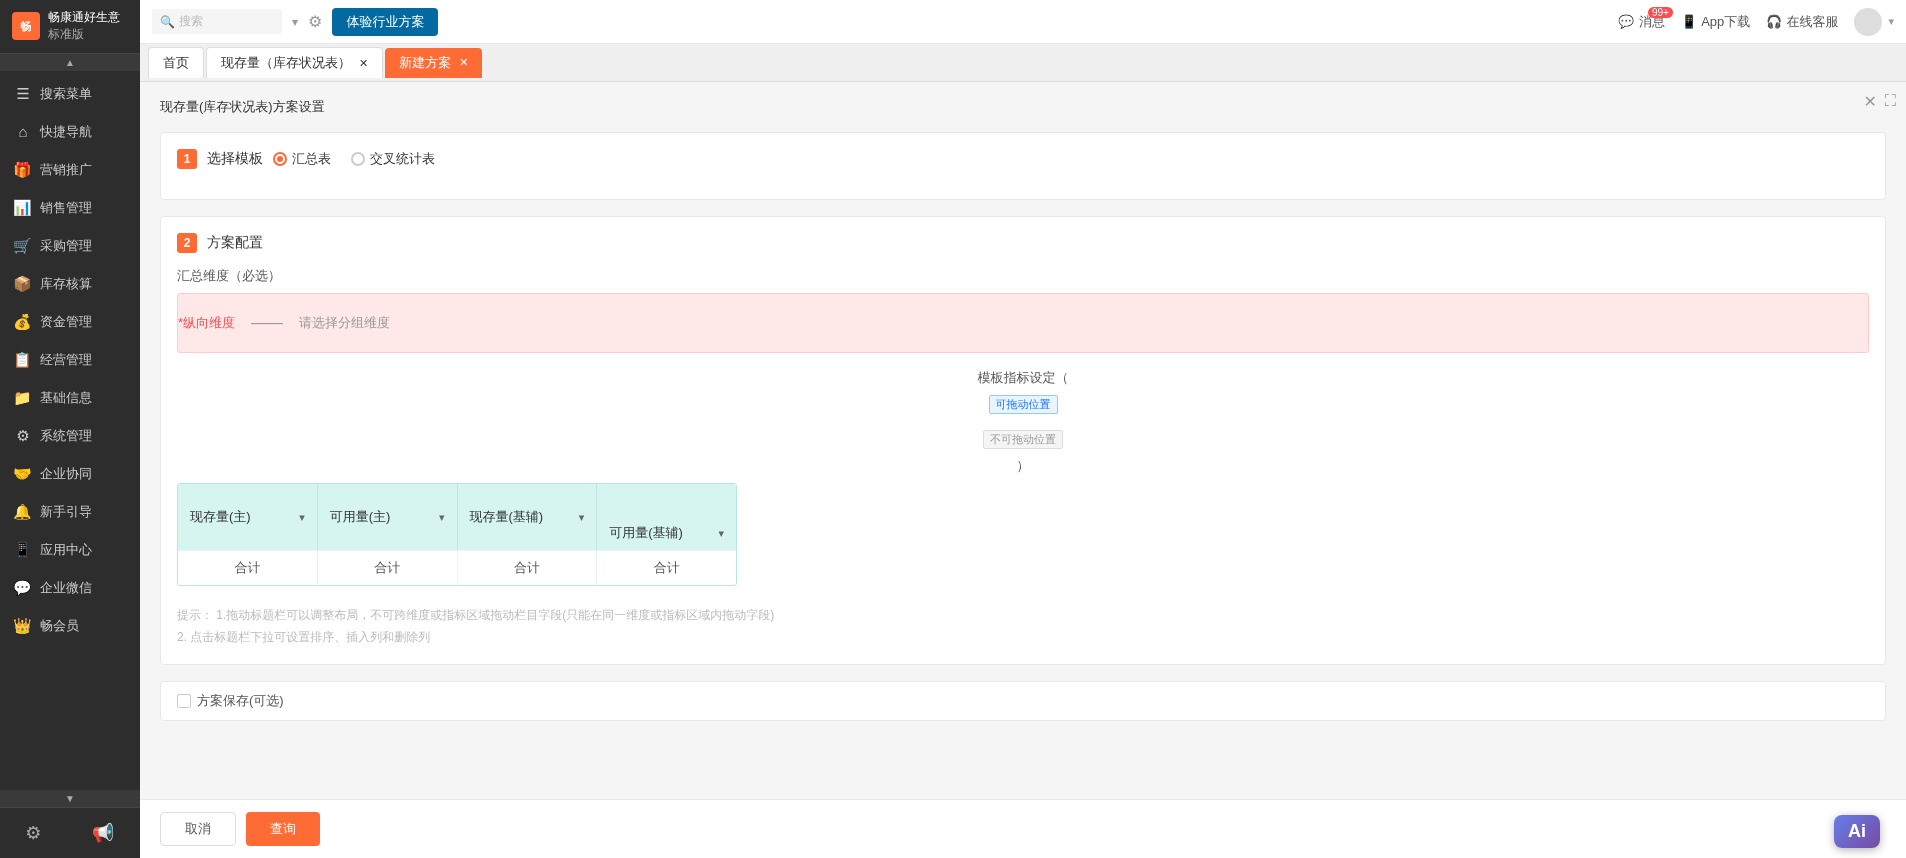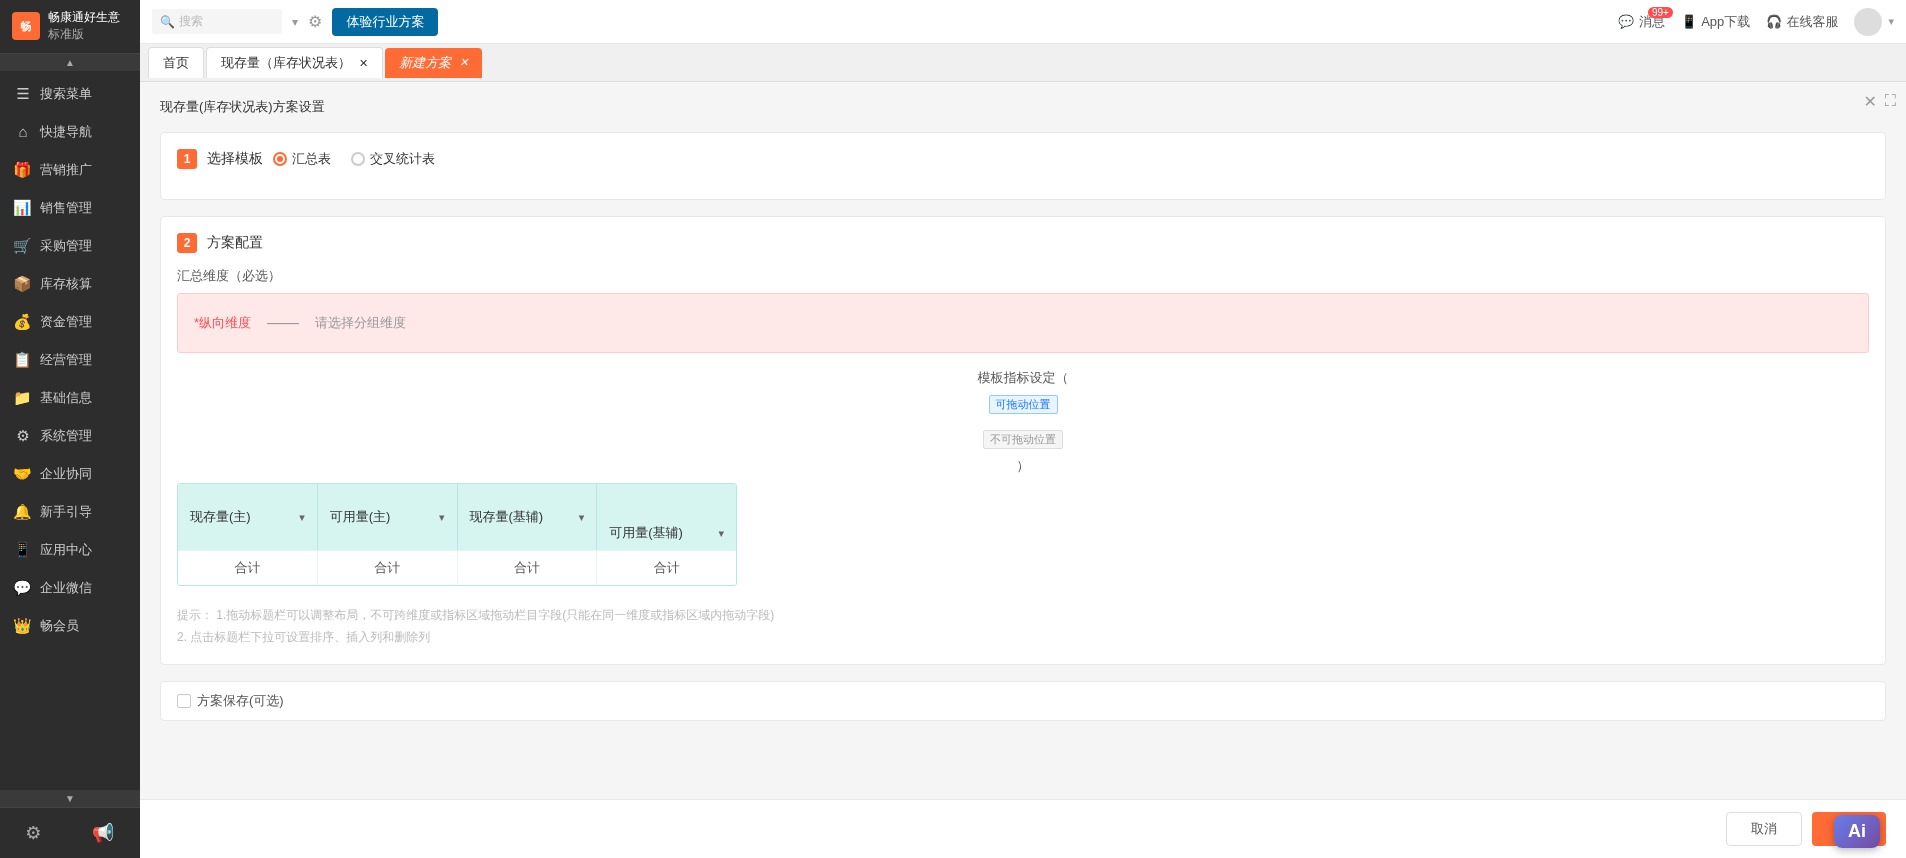--- a/index.html
+++ b/index.html
@@ -86,21 +86,21 @@
       align-items: center;
       padding: 0 8px;
       gap: 2px;
       border-bottom: 1px solid #ddd;
     }
     .tab {
       display: flex; align-items: center; gap: 6px;
       padding: 6px 14px; font-size: 13px; cursor: pointer;
       border-radius: 4px 4px 0 0; background: #e0e0e0; color: #666;
     }
-    .tab.active { background: #ff6b35; color: #fff; font-style: italic; }
+    .tab.active { background: #ff6b35; color: #fff; }
     .tab.plain { background: #fff; color: #333; border: 1px solid #ddd; border-bottom: none; }
     .tab-close { font-size: 11px; cursor: pointer; margin-left: 2px; }
 
     
     .content {
       flex: 1; overflow-y: auto; background: #f5f5f5; padding: 16px 20px;
       position: relative;
     }
     .content-title { font-size: 13px; color: #333; margin-bottom: 16px; }
 
@@ -129,21 +129,21 @@
     }
     .radio-dot.checked { border-color: #ff6b35; }
     .radio-dot.checked::after {
       content: ''; width: 6px; height: 6px; border-radius: 50%; background: #ff6b35;
     }
 
     
     .dim-label { font-size: 13px; color: #555; margin-bottom: 8px; }
     .dim-box {
       background: #ffe8e8; border: 1px solid #ffcccc; border-radius: 3px;
-      padding: 20px 16px; display: flex; align-items: center; gap: 16px;
+      padding: 20px 0; display: flex; align-items: center; gap: 16px;
     }
     .dim-required { color: #ff4d4f; font-size: 13px; }
     .dim-arrow { color: #999; font-size: 16px; }
     .dim-placeholder { color: #999; font-size: 13px; }
 
     
     .indicator-settings { margin-top: 16px; }
     .indicator-label { font-size: 13px; color: #555; margin-bottom: 8px; display: flex; align-items: center; gap: 8px; flex-direction: column; }
     .badge-draggable {
       background: #e8f4ff; border: 1px solid #91caff; color: #1677ff;
@@ -180,21 +180,21 @@
       border-right: 1px solid #e8f5f3; font-size: 13px; color: #555;
     }
     .stat-cell:last-child { border-right: none; }
 
     
     .tips { margin-top: 16px; font-size: 12px; color: #bbb; line-height: 1.8; }
 
     
     .footer-area {
       padding: 12px 20px; background: #fff; border-top: 1px solid #e8e8e8;
-      display: flex; align-items: center; justify-content: flex-end;
+      display: flex; align-items: center; justify-content: flex-start;
     }
     .save-checkbox { display: flex; align-items: center; gap: 6px; font-size: 13px; color: #555; cursor: pointer; }
     .checkbox-box {
       width: 14px; height: 14px; border: 1px solid #ccc; border-radius: 2px;
       background: #fff; display: flex; align-items: center; justify-content: center;
     }
     .footer-btns { display: flex; gap: 10px; }
     .btn-cancel {
       background: #fff; border: 1px solid #ddd; color: #555;
       padding: 7px 24px; border-radius: 4px; cursor: pointer; font-size: 13px;

